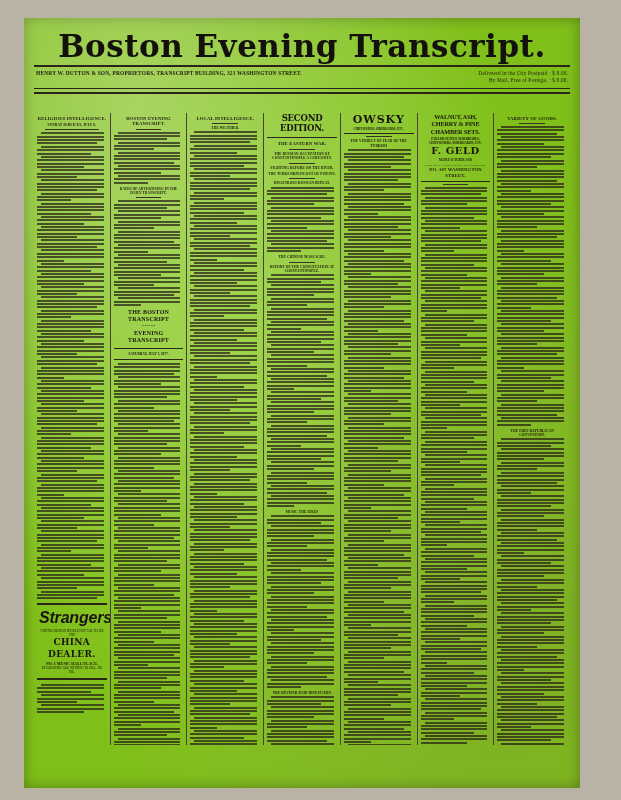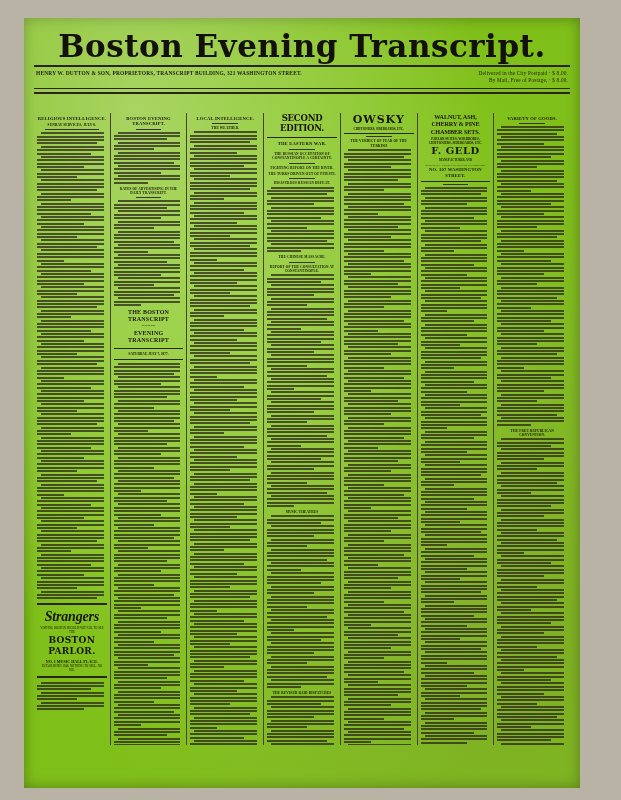--- a/index.html
+++ b/index.html
@@ -113,22 +113,22 @@
   .ad{
     border-top:1px solid #2a241b;border-bottom:1px solid #2a241b;
     padding:3px 2px;margin:4px 0;text-align:center;
   }
   .ad .t1{font-size:9px;font-weight:700;font-family:"DejaVu Serif",serif;letter-spacing:.3px;}
   .ad .t2{font-size:7.5px;font-weight:700;letter-spacing:.6px;margin-top:1px;}
   .ad .t3{font-size:4px;font-weight:700;margin-top:1px;}
   .ad .t4{font-size:3px;margin-top:1px;}
   .ad.hv{border-width:2px;}
   .script{
-    font-family:Liberation Serif, serif;font-style:italic;font-weight:700;
-    font-size:14px;letter-spacing:-.2px;
+    font-family:Liberation Sans, sans-serif;font-style:italic;font-weight:700;
+    font-size:16px;letter-spacing:-.2px;
   }
 
   .topad{
     text-align:center;border-bottom:1px solid #2a241b;padding-bottom:2px;
   }
   .topad .hl{font-size:6.4px;font-weight:700;letter-spacing:.2px;}
   .topad .hl3{font-size:4.6px;font-weight:700;margin-top:1px;}
   .topad .ln{font-size:3px;margin-top:1px;}
 
   .secondedition{
@@ -313,21 +313,21 @@
             <span class="tx"></span>
             <span class="tx w60"></span>
         <span class="tx ind"></span>
             <span class="tx"></span>
             <span class="tx w90"></span>
       </div>
 
       <div class="ad hv">
         <div class="script">Strangers</div>
         <div class="t4">VISITING BOSTON SHOULD NOT FAIL TO SEE THE</div>
-        <div class="t1">BOSTON PARLOR.</div>
+        <div class="t1">CHINA DEALER.</div>
         <div class="t3">NO. 1 MUSIC HALL PLACE.</div>
         <div class="t4">ESTABLISHED 1846. NOTHING TO SELL. NO FEE.</div>
       </div>
       <div class="block">
         <span class="tx ind"></span>
             <span class="tx"></span>
             <span class="tx w80"></span>
         <span class="tx ind"></span>
             <span class="tx"></span>
             <span class="tx w60"></span>

